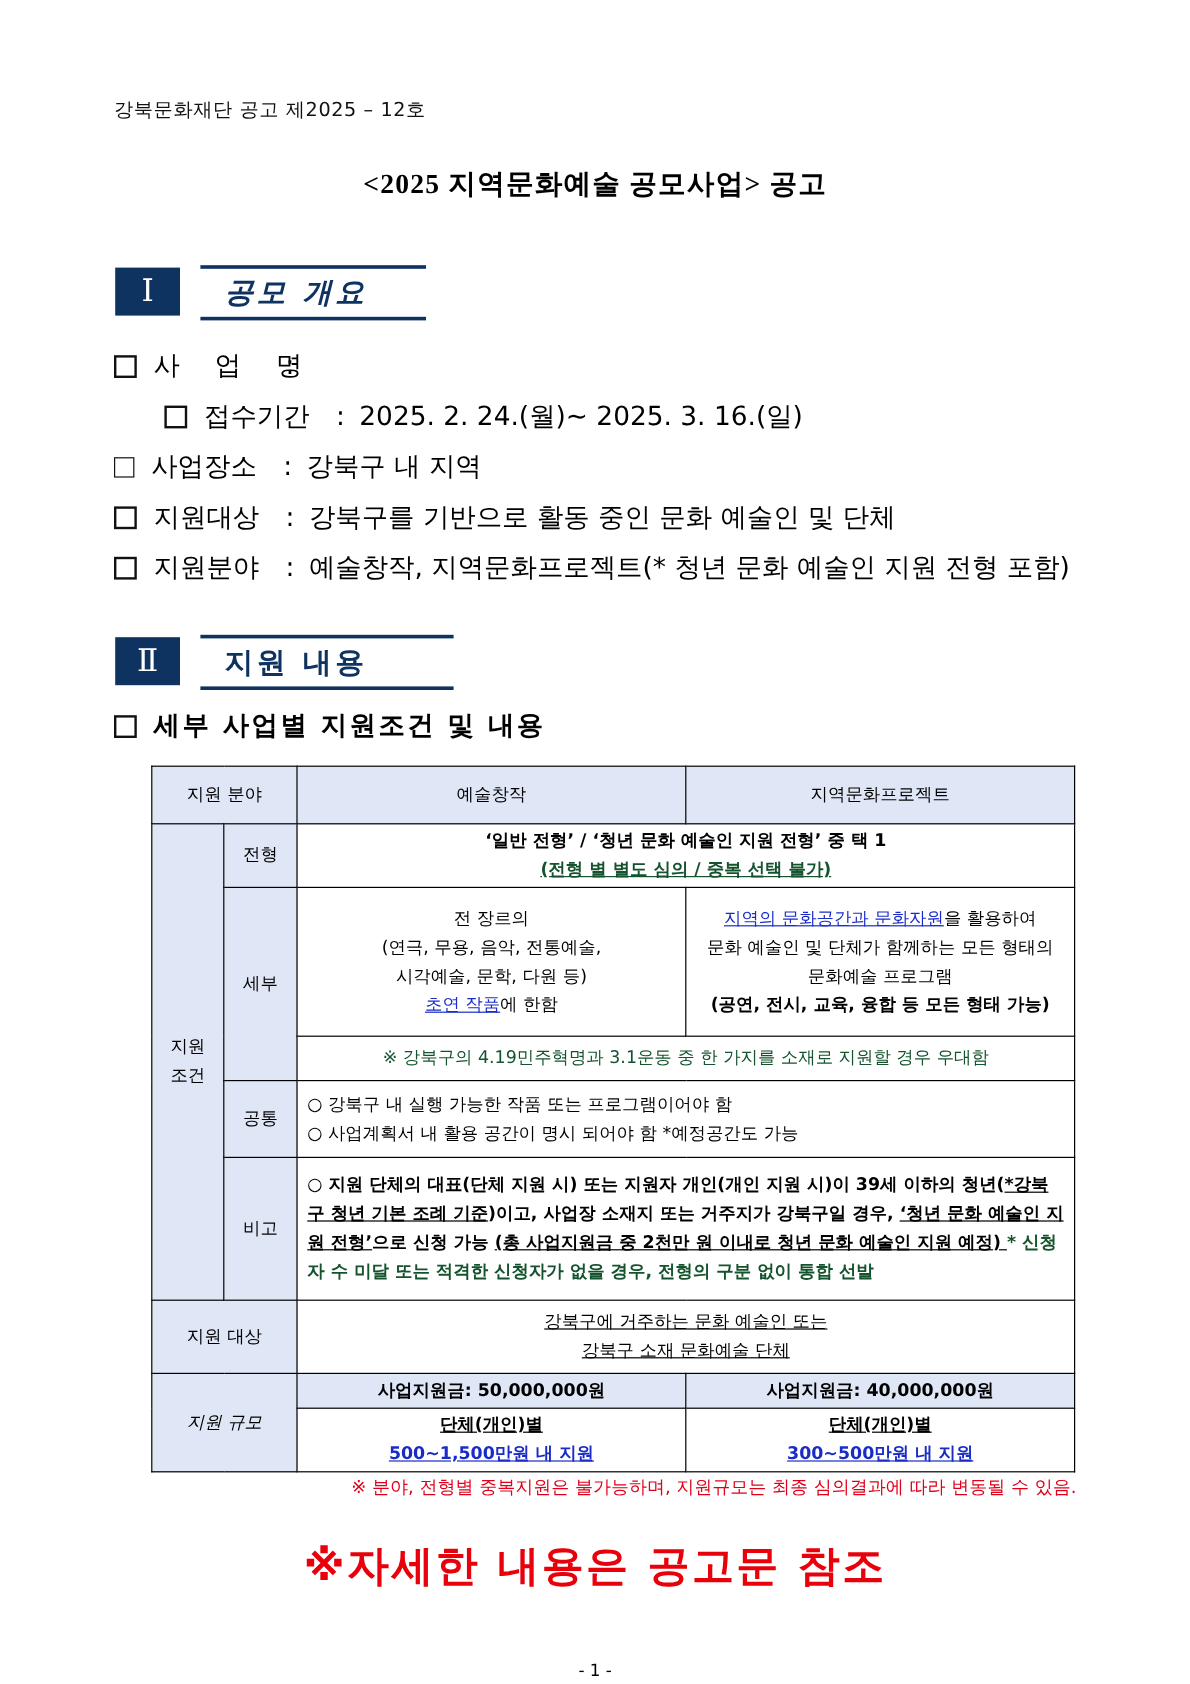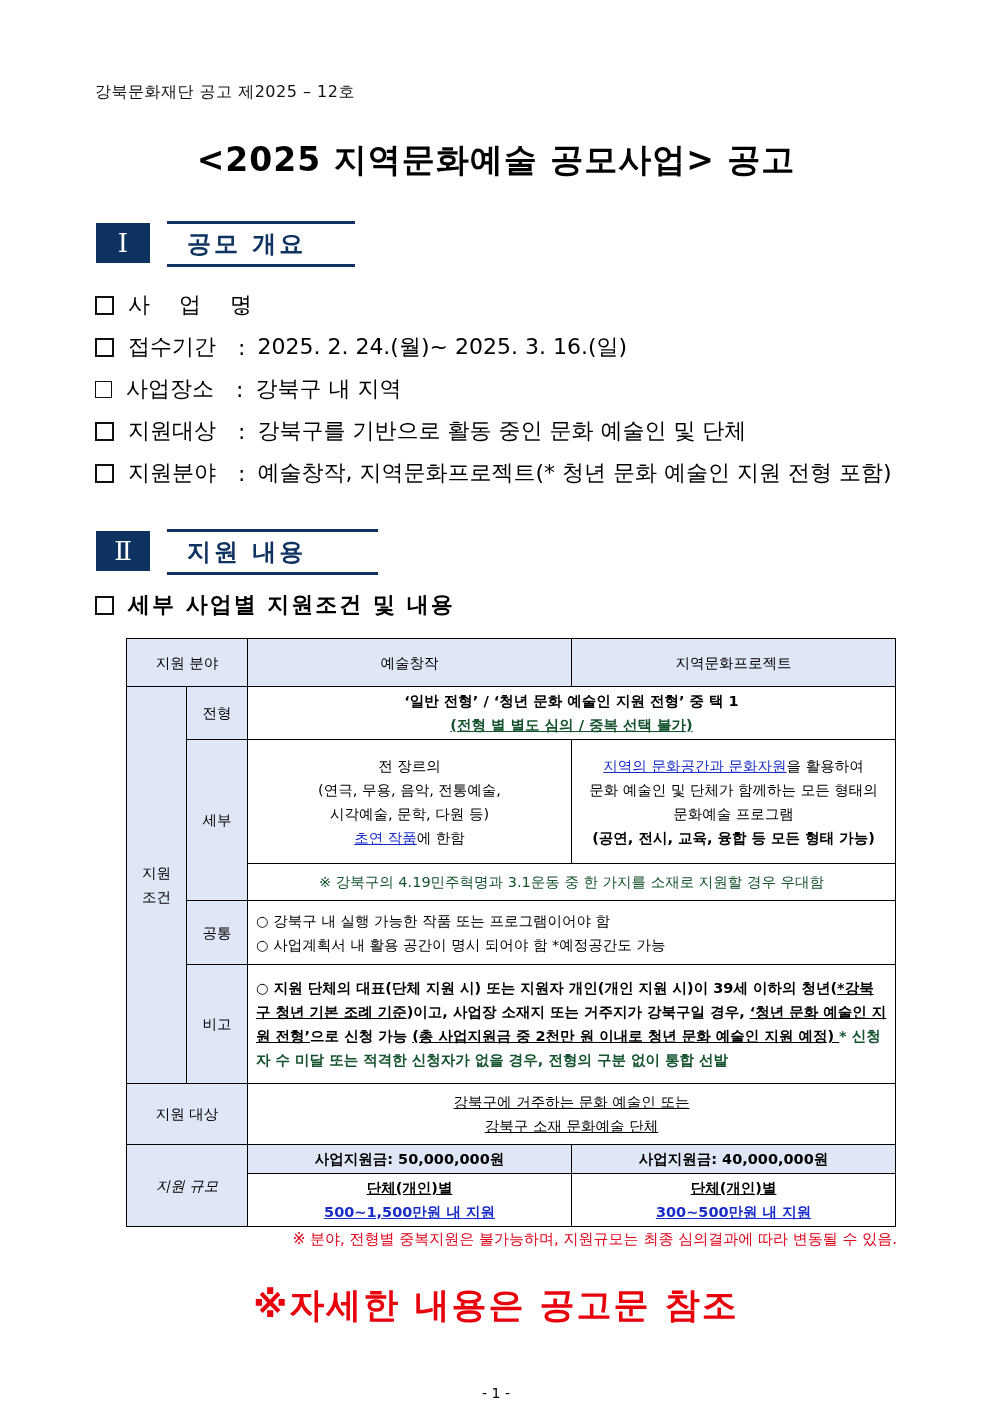--- a/index.html
+++ b/index.html
@@ -1,19 +1,19 @@
 <!DOCTYPE html>
 <html><head>
 <meta charset="utf-8">
 <style>
   html, body { margin:0; padding:0; background:#ffffff; }
   body { width:992px; height:1403px; position:relative; font-family:"DejaVu Sans", "Liberation Sans", sans-serif; color:#000; overflow:hidden; }
   .abs { position:absolute; }
   .notice-no { left:95px; top:82px; font-size:16px; color:#111; letter-spacing:0.5px; }
-  .doc-title { left:0; width:992px; top:138px; text-align:center; font-size:33px; font-weight:bold; letter-spacing:1px; }
+  .doc-title { left:0; width:992px; top:138px; text-align:center; font-size:23px; font-weight:bold; letter-spacing:1px;font-family:Liberation Serif, serif; }
   .sec-head { left:96px; height:44px; }
   .sec-num { position:absolute; left:0; top:2px; width:54px; height:40px; background:#0e3361; color:#fff; font-family:"DejaVu Serif", serif; font-size:26px; text-align:center; line-height:40px; }
   .sec-title-box { position:absolute; left:71px; top:0; height:40px; border-top:3px solid #0e3361; border-bottom:3px solid #0e3361; }
   .sec-title { position:absolute; left:20px; top:4px; font-size:24px; font-weight:bold; color:#0e3361; letter-spacing:3px; white-space:nowrap; }
   .item { left:95px; font-size:22px; white-space:nowrap; display:flex; align-items:center; }
   .box { display:inline-block; width:15px; height:15px; border:2px solid #111; margin-right:14px; }
   .item .lbl { display:inline-block; width:104px; }
   .item .colon { margin:0 12px 0 6px; }
   .sub-head { left:95px; top:590px; font-size:22px; font-weight:bold; letter-spacing:2px; display:flex; align-items:center; }
   table.spec { position:absolute; left:126px; top:638px; width:769px; border-collapse:collapse; font-size:14.5px; table-layout:fixed; }
@@ -29,31 +29,31 @@
   .pageno { left:0; width:992px; top:1385px; text-align:center; font-size:14px; }
 </style>
 </head>
 <body>
 
 <div class="abs notice-no">강북문화재단 공고 제2025 – 12호</div>
 <div class="abs doc-title">&lt;2025 지역문화예술 공모사업&gt; 공고</div>
 
 <div class="abs sec-head" style="top:221px;">
   <div class="sec-num">Ⅰ</div>
-  <div class="sec-title-box" style="width:188px;">
+  <div class="sec-title-box" style="width:188px;font-style:italic;">
     <span class="sec-title">공모 개요</span>
   </div>
 </div>
 
 <div class="abs item" style="top:290px;">
   <span class="box"></span>
   <span class="lbl" style="letter-spacing:11px;">사 업 명</span>
     <span class="colon">:</span>
 </div>
-<div class="abs item" style="top:332px;">
+<div class="abs item" style="top:332px;margin-left:42px;">
   <span class="box"></span>
   <span class="lbl">접수기간</span>
     <span class="colon">:</span>
   <span>2025. 2. 24.(월)~ 2025. 3. 16.(일)</span>
 </div>
 <div class="abs item" style="top:374px;">
   <span class="box" style="border-width:1px;"></span>
   <span class="lbl">사업장소</span>
     <span class="colon">:</span>
   <span>강북구 내 지역</span>

